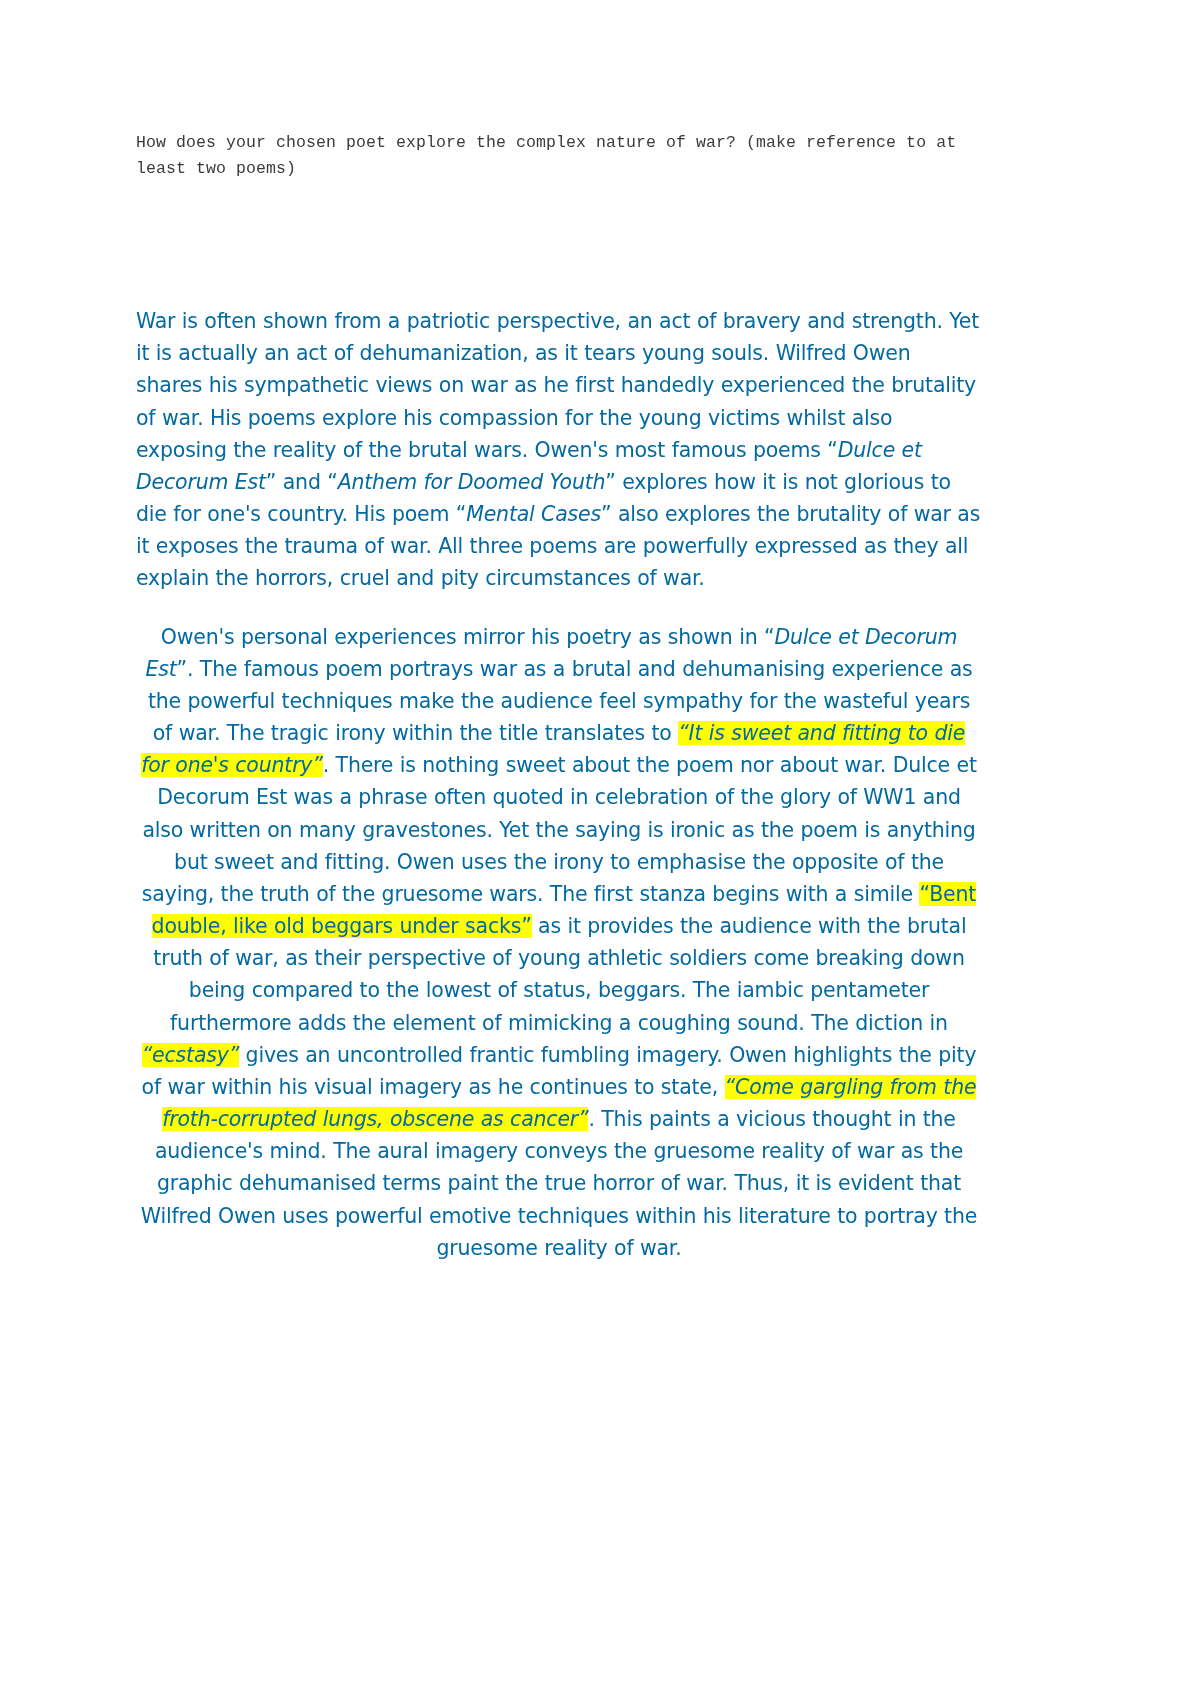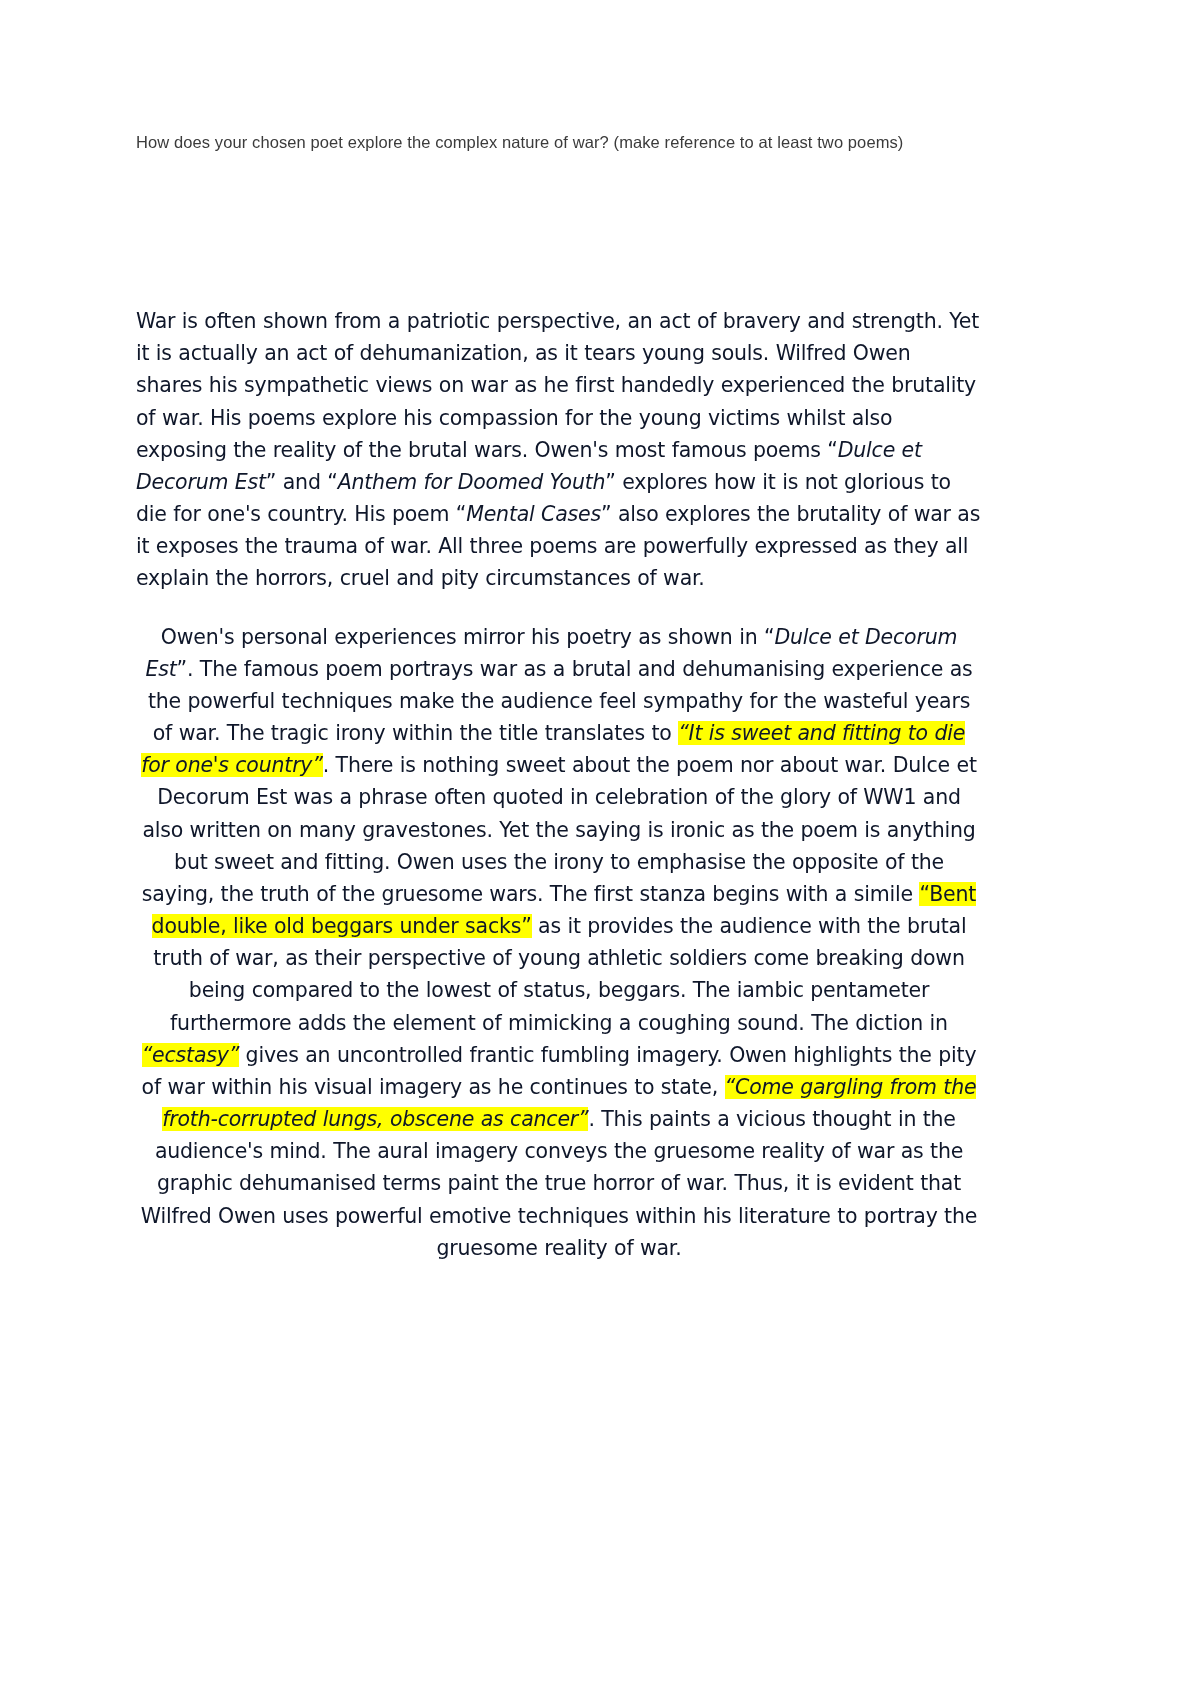--- a/index.html
+++ b/index.html
@@ -24,33 +24,33 @@
     background: #ffffff;
   }
   .header-prompt {
     position: absolute;
     left: 136px;
     top: 130px;
     width: 840px;
     font-size: 16.5px;
     line-height: 1.55;
     color: #3b3b3b;
-    font-family: Liberation Sans, sans-serif;
+    font-family: Liberation Mono, monospace;
     letter-spacing: 0.1px;
   }
   .body-wrap {
     position: absolute;
     left: 136px;
     top: 305px;
     width: 846px;
   }
   .para {
     font-size: 20.5px;
     line-height: 1.57;
-    color: #0f172a;
+    color: #0369a1;
     margin: 0 0 26px 0;
     text-align: left;
     font-family: "DejaVu Sans", sans-serif;
     letter-spacing: -0.2px;
     word-spacing: 0.2px;
   }
   .para:last-child { margin-bottom: 0; text-align: center; }
   .it { font-style: italic; }
   .hl {
     background: #ffff00;

